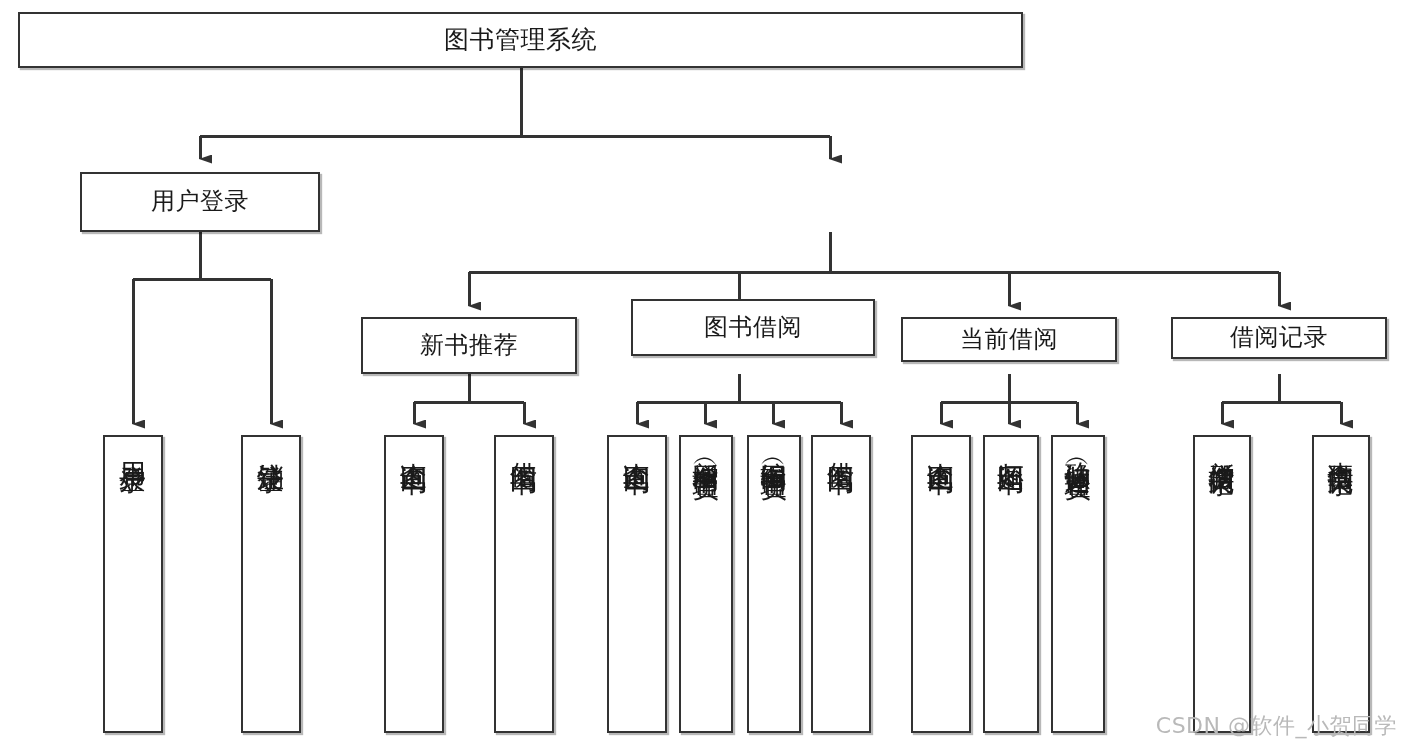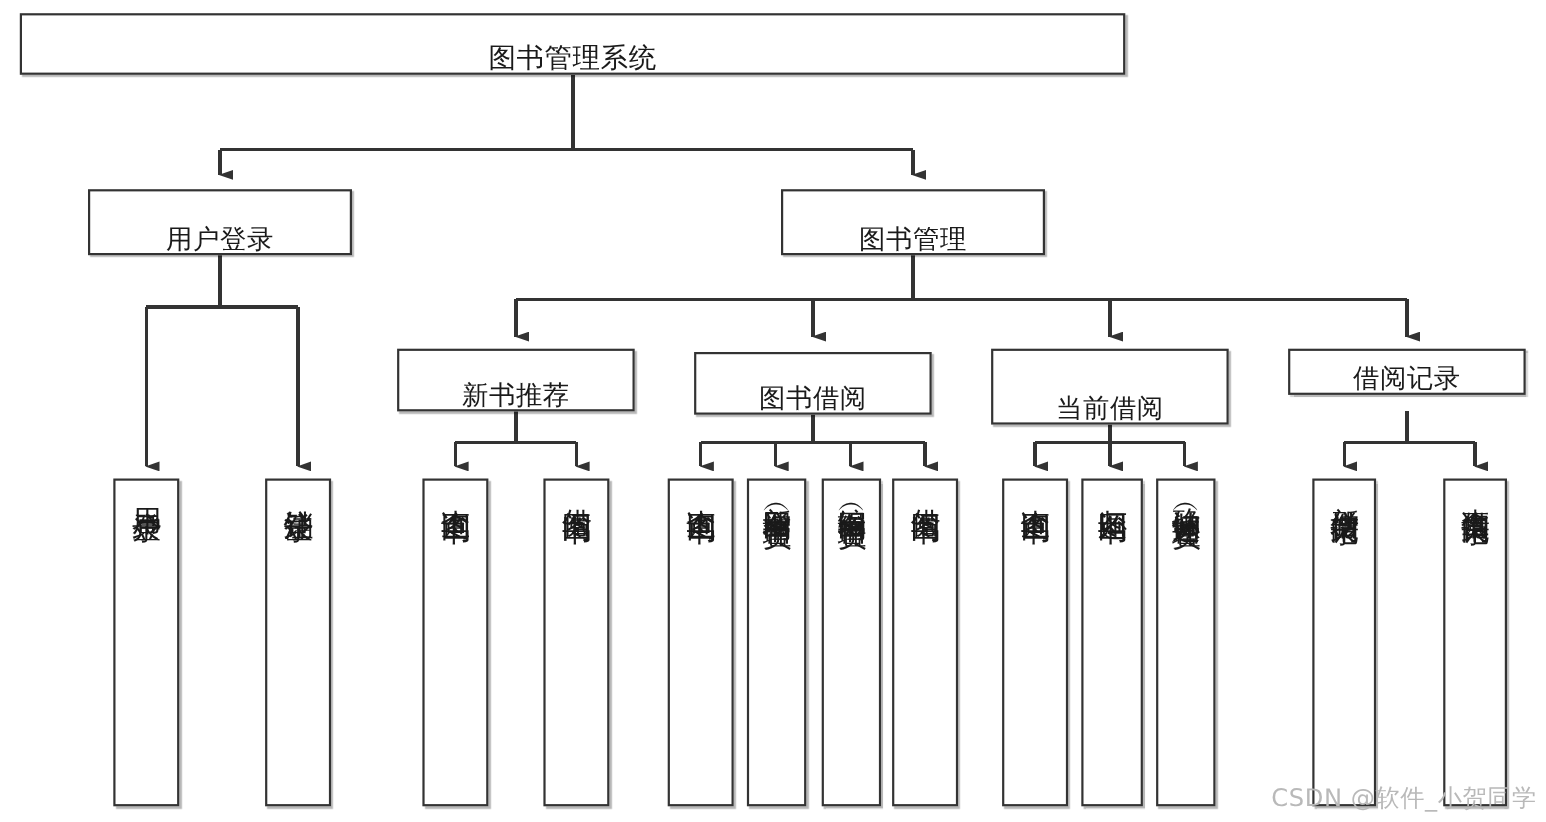--- a/index.html
+++ b/index.html
@@ -26,21 +26,21 @@
     height: 747px;
     pointer-events: none;
   }
   .node {
     position: absolute;
     box-sizing: border-box;
     background: #ffffff;
     border: 2px solid #333333;
     box-shadow: 2px 2px 1px rgba(0,0,0,0.28);
     display: flex;
-    align-items: flex-end;
+    align-items: center;
     justify-content: center;
     color: #1a1a1a;
   }
   .node-label {
     display: block;
     text-align: center;
     line-height: 1.06;
     letter-spacing: 0.5px;
   }
   
@@ -133,31 +133,28 @@
     </g>
   </svg>
 
   <div class="node root" style="left:18px; top:12px; width:1005px; height:56px;">
     <span class="node-label">图书管理系统</span>
   </div>
 
   <div class="node branch" style="left:80px; top:172px; width:240px; height:60px;">
     <span class="node-label">用户登录</span>
   </div>
-  <div class="node branch" style="left:710px; top:172px; width:240px; height:60px;">
-    <span class="node-label">图书管理</span>
-  </div>
 
   <div class="node branch" style="left:361px; top:317px; width:216px; height:57px;">
     <span class="node-label">新书推荐</span>
   </div>
-  <div class="node branch" style="left:631px; top:320px; width:216px; height:57px;">
+  <div class="node branch" style="left:631px; top:299px; width:244px; height:57px;">
     <span class="node-label">图书借阅</span>
   </div>
-  <div class="node branch" style="left:901px; top:317px; width:216px; height:69px;">
+  <div class="node branch" style="left:901px; top:317px; width:216px; height:45px;">
     <span class="node-label">当前借阅</span>
   </div>
   <div class="node branch" style="left:1171px; top:317px; width:216px; height:42px;">
     <span class="node-label">借阅记录</span>
   </div>
 
   <div class="node leaf" style="left:103px; top:435px; width:60px; height:298px;">
     <span class="node-label">用户登录</span>
   </div>
   <div class="node leaf" style="left:241px; top:435px; width:60px; height:298px;">

